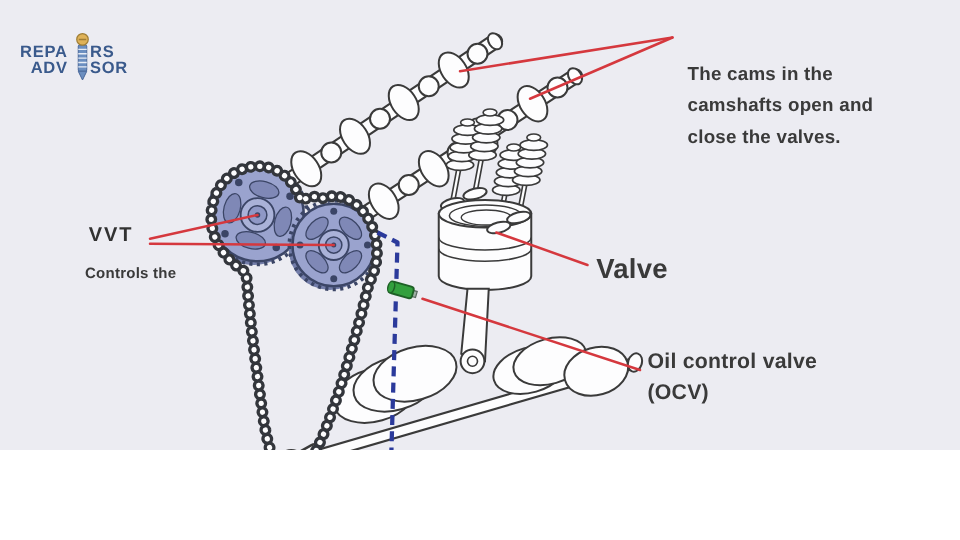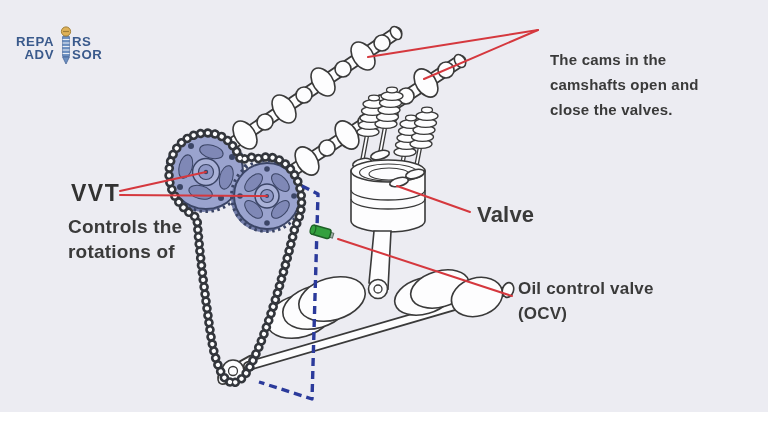--- a/index.html
+++ b/index.html
@@ -1,17 +1,17 @@
 <!DOCTYPE html>
 <html><head>
 <meta charset="utf-8">
 <style>
   html,body{margin:0;padding:0;}
   .stage{
-    position:relative;width:768px;height:412px;overflow:hidden;
+    position:relative;width:768px;height:360px;overflow:hidden;
     background:#ececf2;
     font-family:"Liberation Sans", sans-serif;
   }
   .stage svg text{font-family:"Liberation Sans", sans-serif;}
 
   
   #diagram{position:absolute;left:0;top:0;}
   .part{fill:#fdfdfe;stroke:#3a3a3a;stroke-width:1.6;}
   .thin{stroke-width:1.3;}
   .shaft-o{stroke:#3a3a3a;stroke-width:13;stroke-linecap:round;fill:none;}
@@ -26,22 +26,22 @@
   .chain-dots{stroke:#33363c;stroke-width:9.5;fill:none;stroke-dasharray:.1 7.1;stroke-linecap:round;}
   .chain-holes{stroke:#fdfdfe;stroke-width:4.2;fill:none;stroke-dasharray:.1 7.1;stroke-linecap:round;}
   .leader{stroke:#d5383e;stroke-width:2;fill:none;stroke-linecap:round;}
   .oil-dash{stroke:#2b3a9b;stroke-width:3.4;fill:none;stroke-dasharray:8 5;stroke-linejoin:round;}
 
   
   .lbl{position:absolute;color:#3a3a3a;font-weight:700;letter-spacing:.2px;white-space:nowrap;}
   .lbl span{display:block;}
   #cams-note{left:550px;top:47px;font-size:15px;line-height:25px;}
   #vvt-block{left:68px;top:180px;}
-  #vvt-title{font-size:23px;letter-spacing:1.5px;color:#323232;margin:0 0 8px 3px;}
-  #vvt-desc{font-size:19px;line-height:24.5px;}
+  #vvt-title{font-size:16px;letter-spacing:1.5px;color:#323232;margin:0 0 8px 3px;}
+  #vvt-desc{font-size:12px;line-height:24.5px;}
   #valve-label{left:477px;top:202px;font-size:22px;}
   #ocv-label{left:518px;top:276px;font-size:17px;line-height:25px;}
 
   
   #logo{position:absolute;left:14px;top:23px;width:115px;height:44px;}
 </style>
 </head>
 <body>
 
 <div class="stage">
@@ -242,21 +242,20 @@
   <div class="lbl" id="cams-note">
     <span>The cams in the</span>
     <span>camshafts open and</span>
     <span>close the valves.</span>
   </div>
 
   <div class="lbl" id="vvt-block">
     <div id="vvt-title">VVT</div>
     <div id="vvt-desc">
       <span>Controls the</span>
-      <span>rotations of</span>
     </div>
   </div>
 
   <div class="lbl" id="valve-label">Valve</div>
 
   <div class="lbl" id="ocv-label">
     <span>Oil control valve</span>
     <span>(OCV)</span>
   </div>
 

